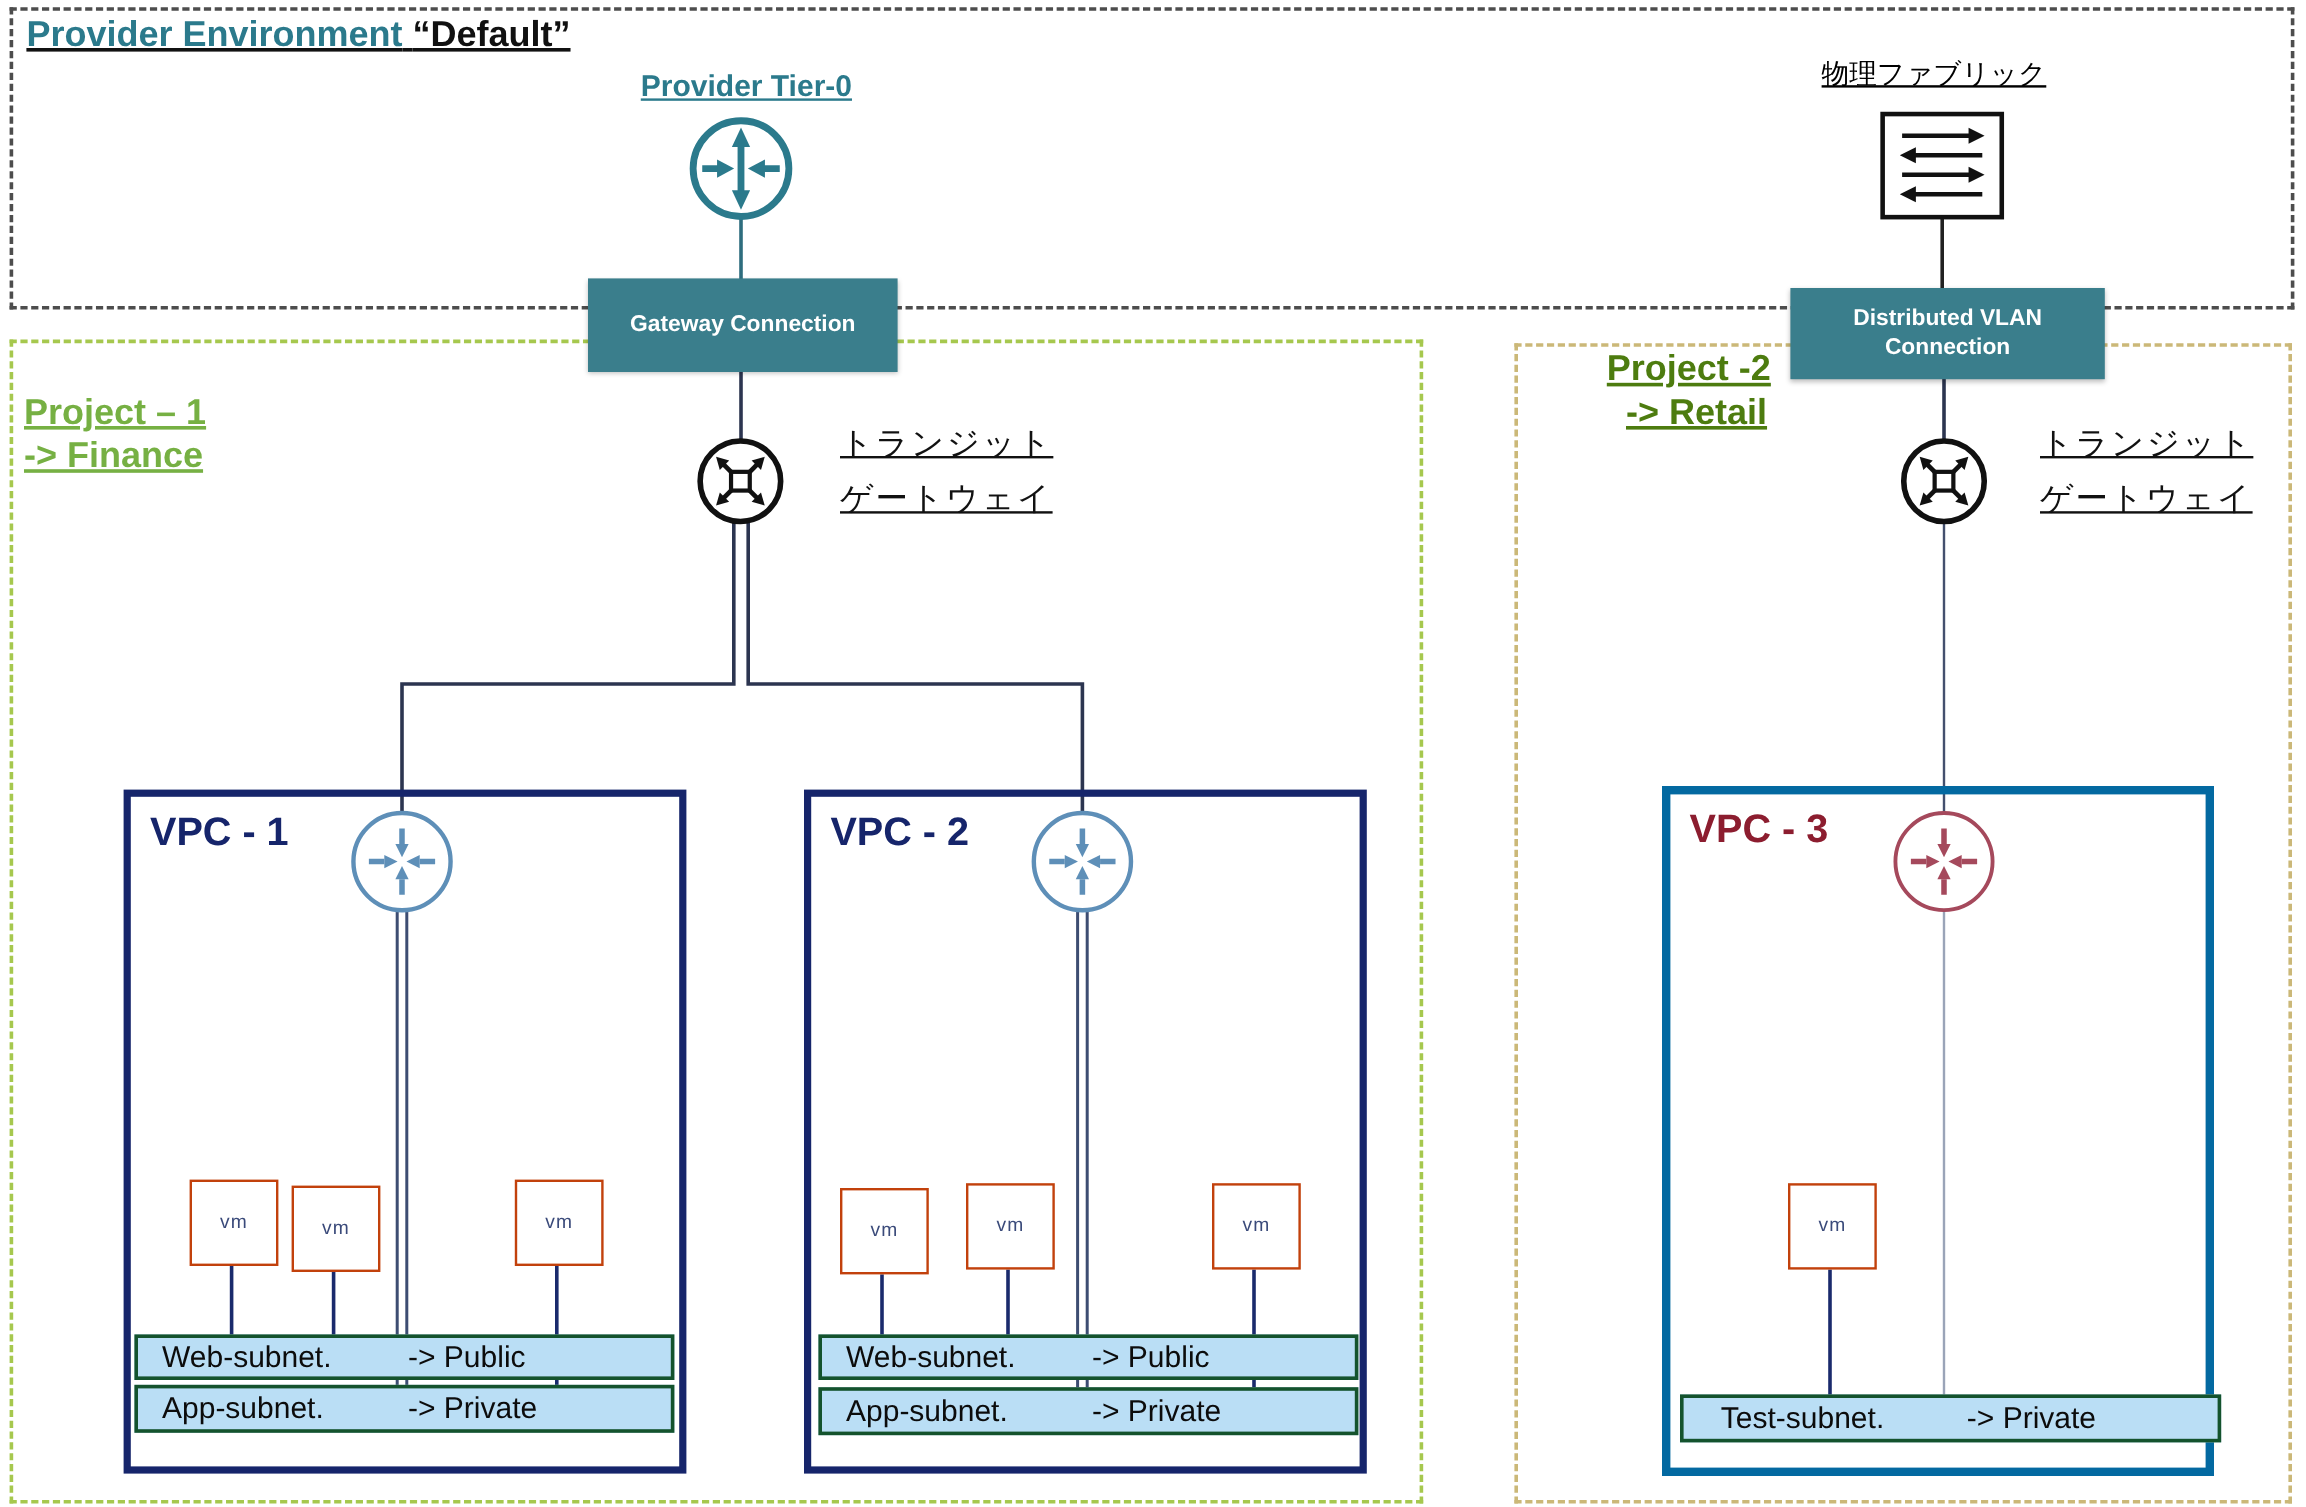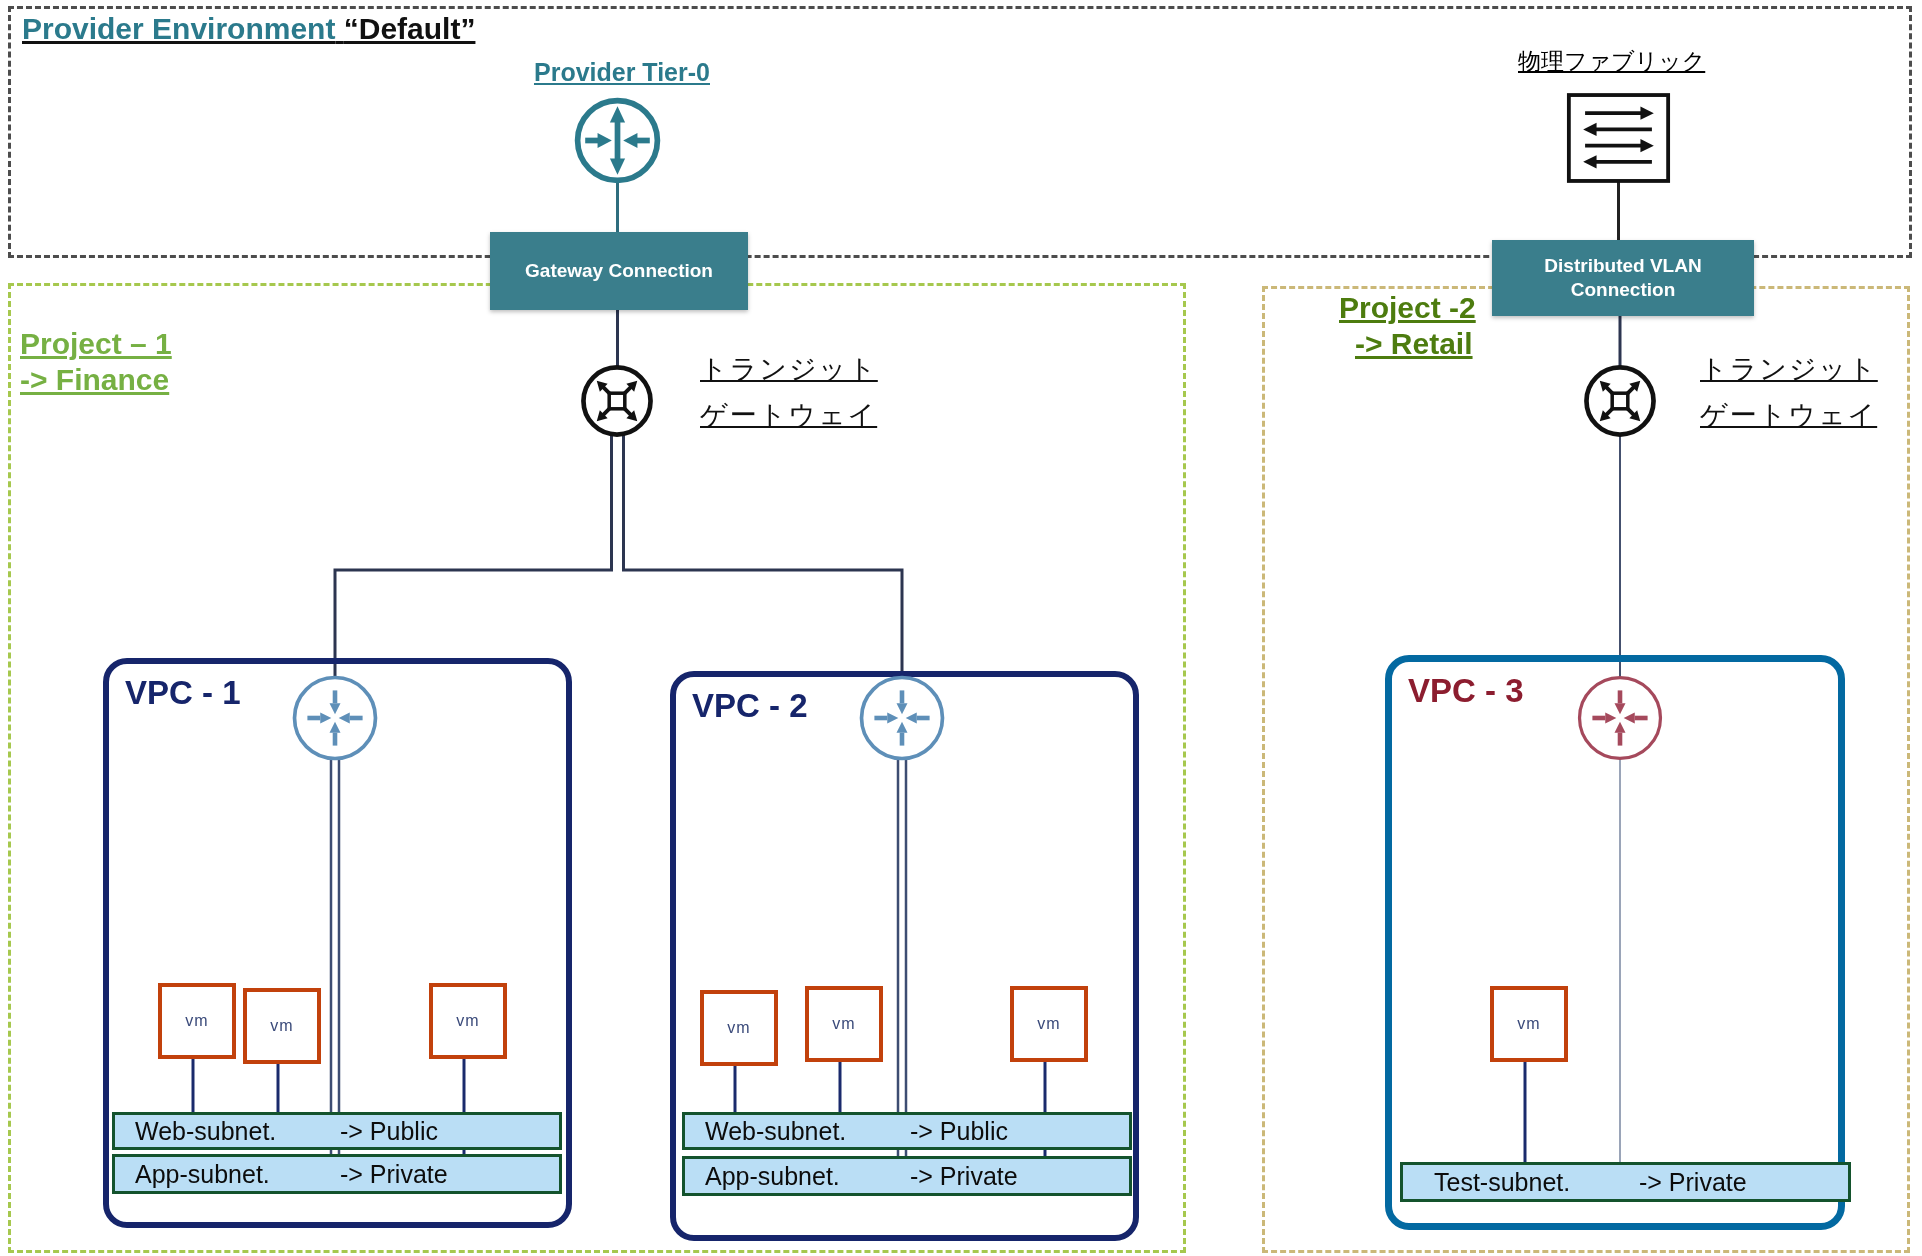--- a/index.html
+++ b/index.html
@@ -11,31 +11,31 @@
   
   .outline{position:absolute;z-index:1;background:transparent;}
   .outline.provider{border:3px dashed #4d4d4d;}
   .outline.p1{border:3px dashed #a6c84e;}
   .outline.p2{border:3px dashed #cbb878;}
 
   
   #wires{position:absolute;left:0;top:0;z-index:2;}
 
   
-  .vpc{position:absolute;z-index:3;background:transparent;border-radius:24px;}
+  .vpc{position:absolute;z-index:3;background:transparent;}
   .vpc.blue{border:6px solid #16256b;}
   .vpc.red{border:7px solid #0369a1;}
   .vpc-title{position:absolute;left:16px;top:10px;font-size:33px;font-weight:bold;}
   .vpc.blue .vpc-title{color:#16256b;}
   .vpc.red .vpc-title{color:#8c1d2f;}
 
   
   .vm{
     position:absolute;z-index:4;width:70px;height:68px;background:#ffffff;
-    border:4px solid #c2410c;display:flex;align-items:center;justify-content:center;
+    border:2px solid #c2410c;display:flex;align-items:center;justify-content:center;
     font-size:16px;color:#3a4a7a;letter-spacing:1px;
   }
 
   
   .bar{
     position:absolute;z-index:4;background:#badef5;border:3px solid #14532d;
     display:flex;align-items:center;font-size:25px;color:#0c0c0c;font-weight:500;
   }
   .bar-name{display:inline-block;width:205px;padding-left:20px;}
   .bar-type{display:inline-block;}
@@ -208,21 +208,21 @@
     </div>
   <div class="bar" style="left:112px;top:1112px;width:444px;height:32px;">
     <span class="bar-name">Web-subnet.</span>
     <span class="bar-type">-&gt; Public</span>
   </div>
   <div class="bar" style="left:112px;top:1154px;width:444px;height:34px;">
     <span class="bar-name">App-subnet.</span>
     <span class="bar-type">-&gt; Private</span>
   </div>
 
-  <div class="vpc blue" style="left:670px;top:658px;width:457px;height:558px;margin-top:13px;">
+  <div class="vpc blue" style="left:670px;top:658px;width:457px;height:558px;">
     <div class="vpc-title">VPC - 2</div>
   </div>
   <svg class="icon" style="left:856px;top:672px;" width="92" height="92" viewBox="0 0 100 100">
     <circle cx="50" cy="50" r="44" fill="#fff" stroke="#5e8fb8" stroke-width="4"></circle>
     <line x1="50" y1="20" x2="50" y2="34" stroke="#5e8fb8" stroke-width="5"></line>
     <line x1="50" y1="66" x2="50" y2="80" stroke="#5e8fb8" stroke-width="5"></line>
     <line x1="20" y1="50" x2="34" y2="50" stroke="#5e8fb8" stroke-width="5"></line>
     <line x1="66" y1="50" x2="80" y2="50" stroke="#5e8fb8" stroke-width="5"></line>
     <polygon points="50,46 44,34 56,34" fill="#5e8fb8"></polygon>
     <polygon points="50,54 44,66 56,66" fill="#5e8fb8"></polygon>

